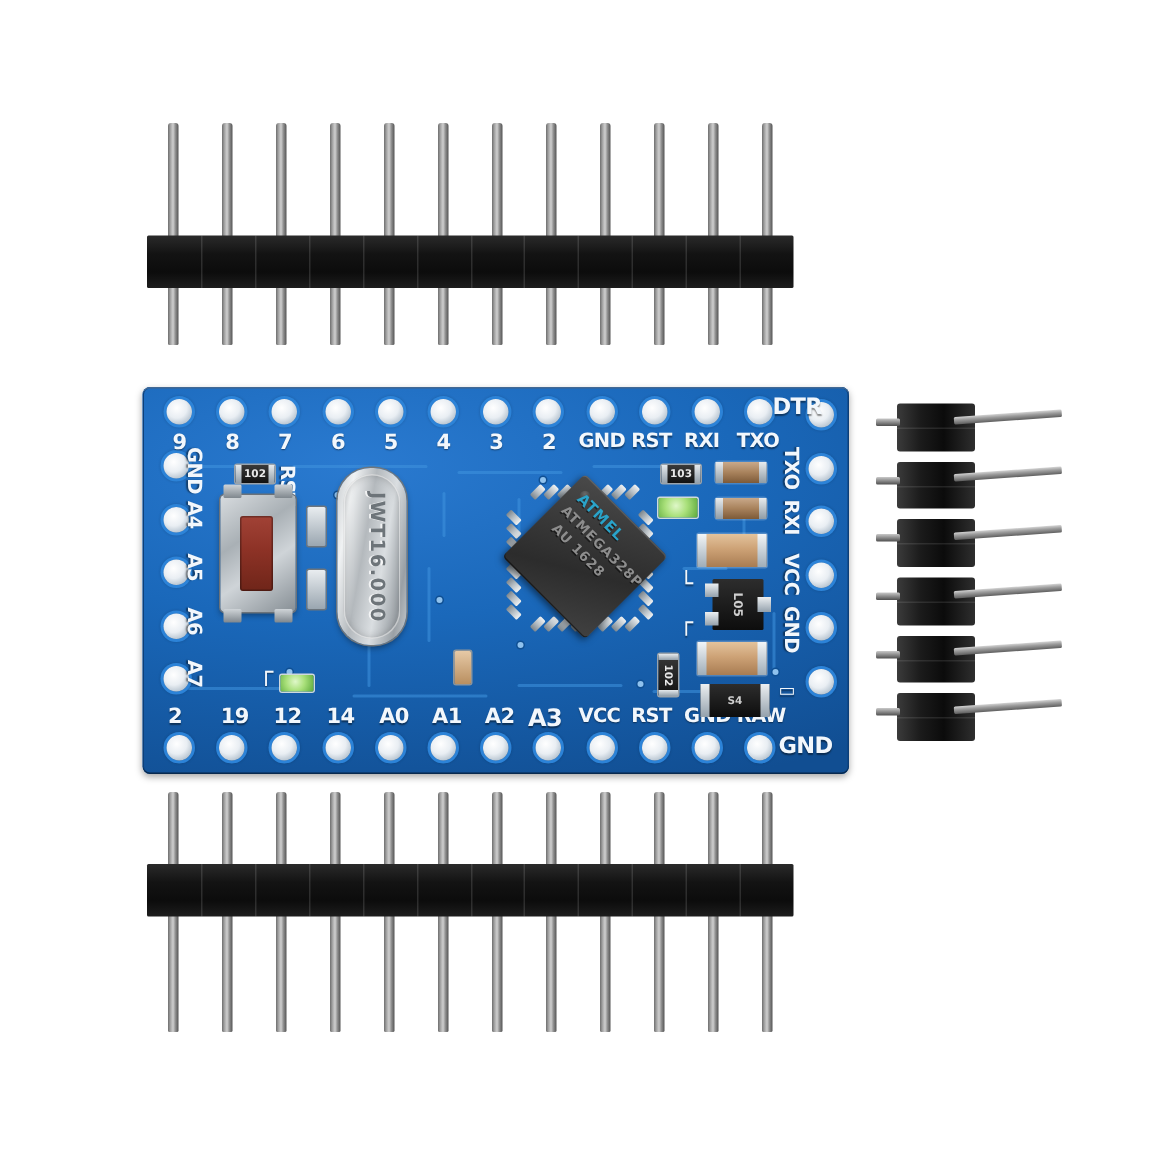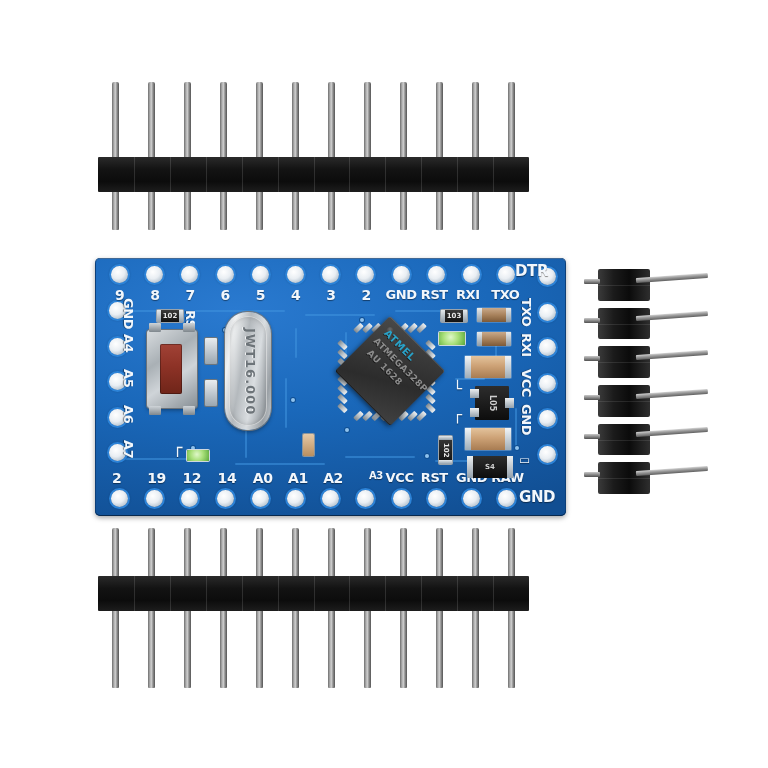--- a/index.html
+++ b/index.html
@@ -290,21 +290,21 @@
       <div class="silk" style="left: 325.8px; top: 30px; font-size: 13px;">RST</div>
       <div class="silk" style="left: 361px; top: 30px; font-size: 13px;">RXI</div>
       <div class="silk" style="left: 396.2px; top: 30px; font-size: 13px;">TXO</div>
       <div class="silk" style="left: 17px; top: 213px; font-size: 14px;">2</div>
       <div class="silk" style="left: 52.2px; top: 213px; font-size: 14px;">19</div>
       <div class="silk" style="left: 87.4px; top: 213px; font-size: 14px;">12</div>
       <div class="silk" style="left: 122.6px; top: 213px; font-size: 14px;">14</div>
       <div class="silk" style="left: 157.8px; top: 213px; font-size: 14px;">A0</div>
       <div class="silk" style="left: 193px; top: 213px; font-size: 14px;">A1</div>
       <div class="silk" style="left: 228.2px; top: 213px; font-size: 14px;">A2</div>
-      <div class="silk" style="left: 274px; top: 213px; font-size: 10px; text-align: right;">A3</div>
+      <div class="silk" style="left: 257px; top: 213px; font-size: 16px; text-align: right;">A3</div>
       <div class="silk" style="left: 290.6px; top: 213px; font-size: 13px;">VCC</div>
       <div class="silk" style="left: 325.8px; top: 213px; font-size: 13px;">RST</div>
       <div class="silk" style="left: 361px; top: 213px; font-size: 13px;">GND</div>
       <div class="silk" style="left: 396.2px; top: 213px; font-size: 13px;">RAW</div>
       <div class="silk vert" style="left: 40px; top: 40px; transform: rotate(90deg); font-size: 13px;">GND</div>
       <div class="silk vert" style="left: 40px; top: 75.6px; transform: rotate(90deg); font-size: 13px;">A4</div>
       <div class="silk vert" style="left: 40px; top: 111.2px; transform: rotate(90deg); font-size: 13px;">A5</div>
       <div class="silk vert" style="left: 40px; top: 146.8px; transform: rotate(90deg); font-size: 13px;">A6</div>
       <div class="silk vert" style="left: 40px; top: 182.4px; transform: rotate(90deg); font-size: 13px;">A7</div>
       <div class="silk vert" style="left: 438px; top: 39.5px; transform: rotate(90deg); font-size: 13px;">TXO</div>

